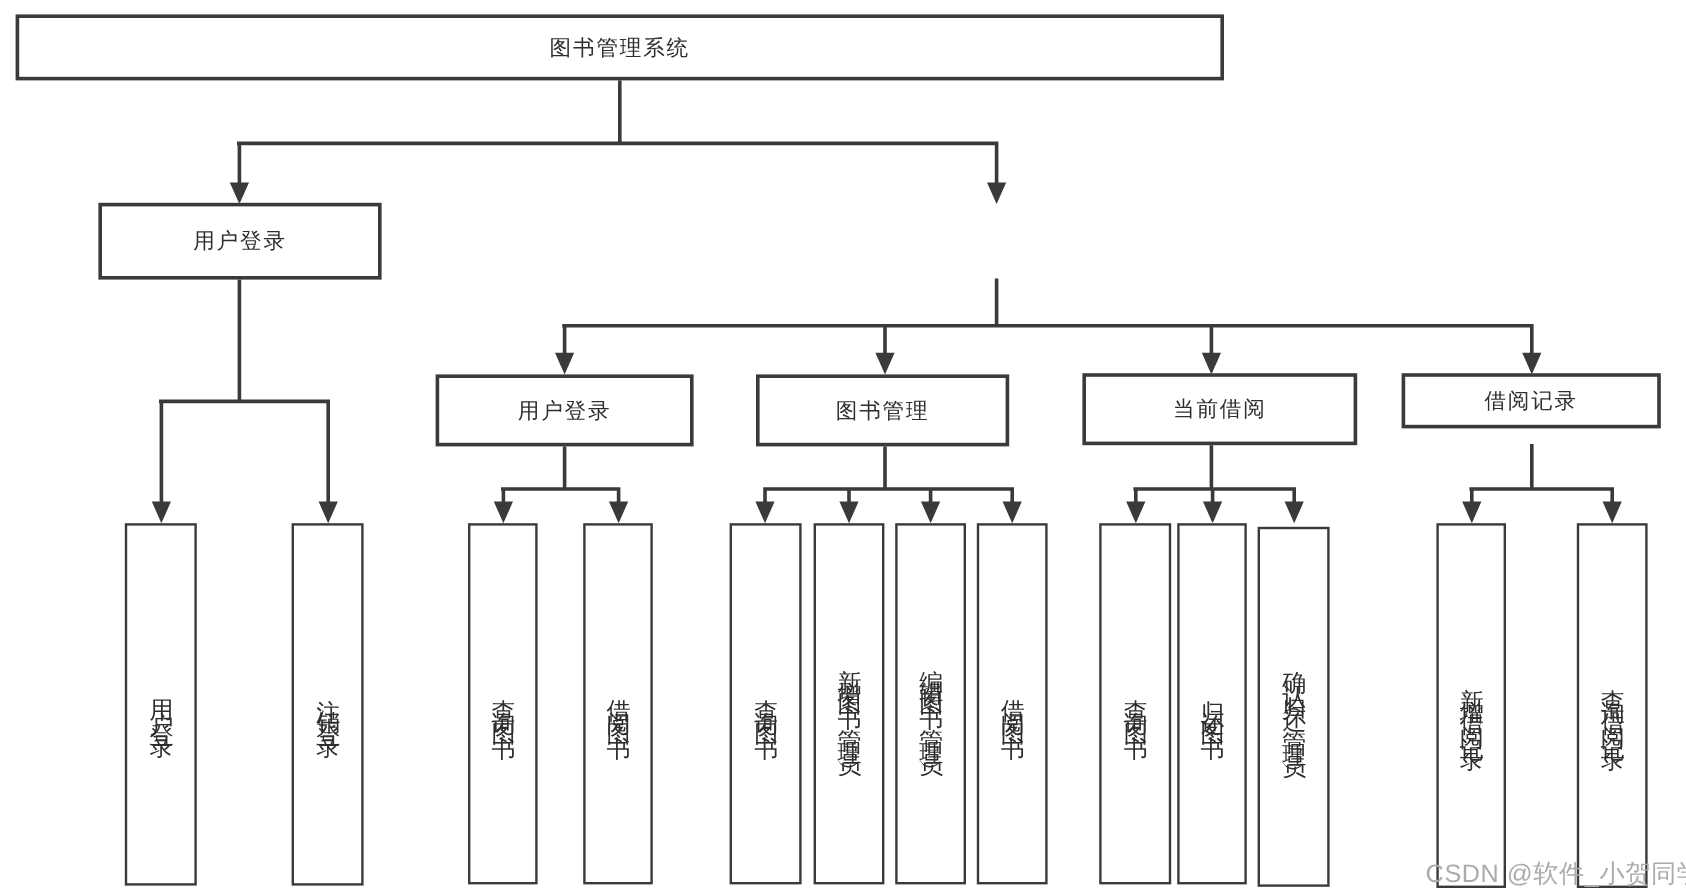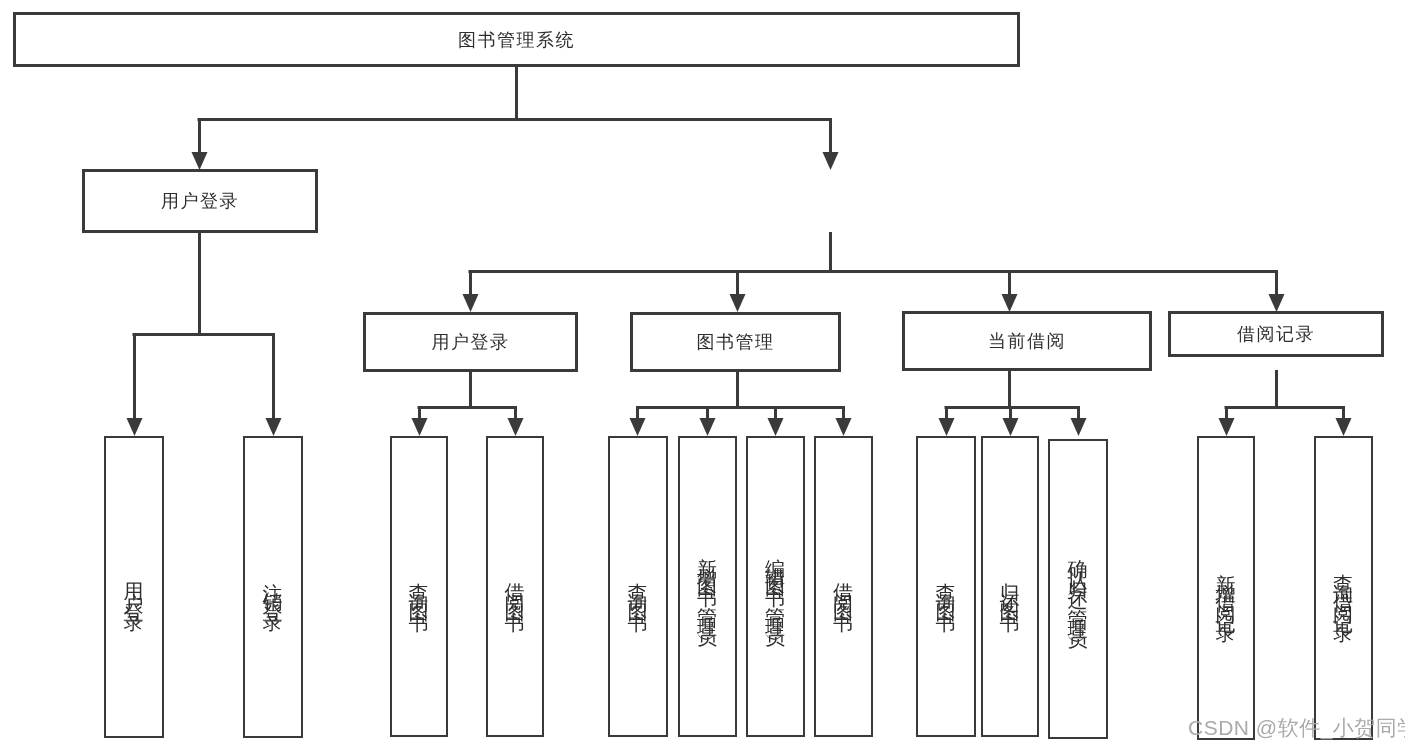--- a/index.html
+++ b/index.html
@@ -119,21 +119,21 @@
   <div class="box h" style="left:82px;top:169px;width:236px;height:64px">
     <span>用户登录</span>
   </div>
 
   <div class="box h" style="left:363px;top:312px;width:215px;height:60px">
     <span>用户登录</span>
   </div>
   <div class="box h" style="left:630px;top:312px;width:211px;height:60px">
     <span>图书管理</span>
   </div>
-  <div class="box h" style="left:902px;top:311px;width:250px;height:60px">
+  <div class="box h" style="left:902px;top:311px;width:229px;height:60px">
     <span>当前借阅</span>
   </div>
   <div class="box h" style="left:1168px;top:311px;width:216px;height:46px">
     <span>借阅记录</span>
   </div>
 
   <div class="box v" style="left:104px;top:436px;width:60px;height:302px">
     <span>用户登录</span>
   </div>
   <div class="box v" style="left:243px;top:436px;width:60px;height:302px">

